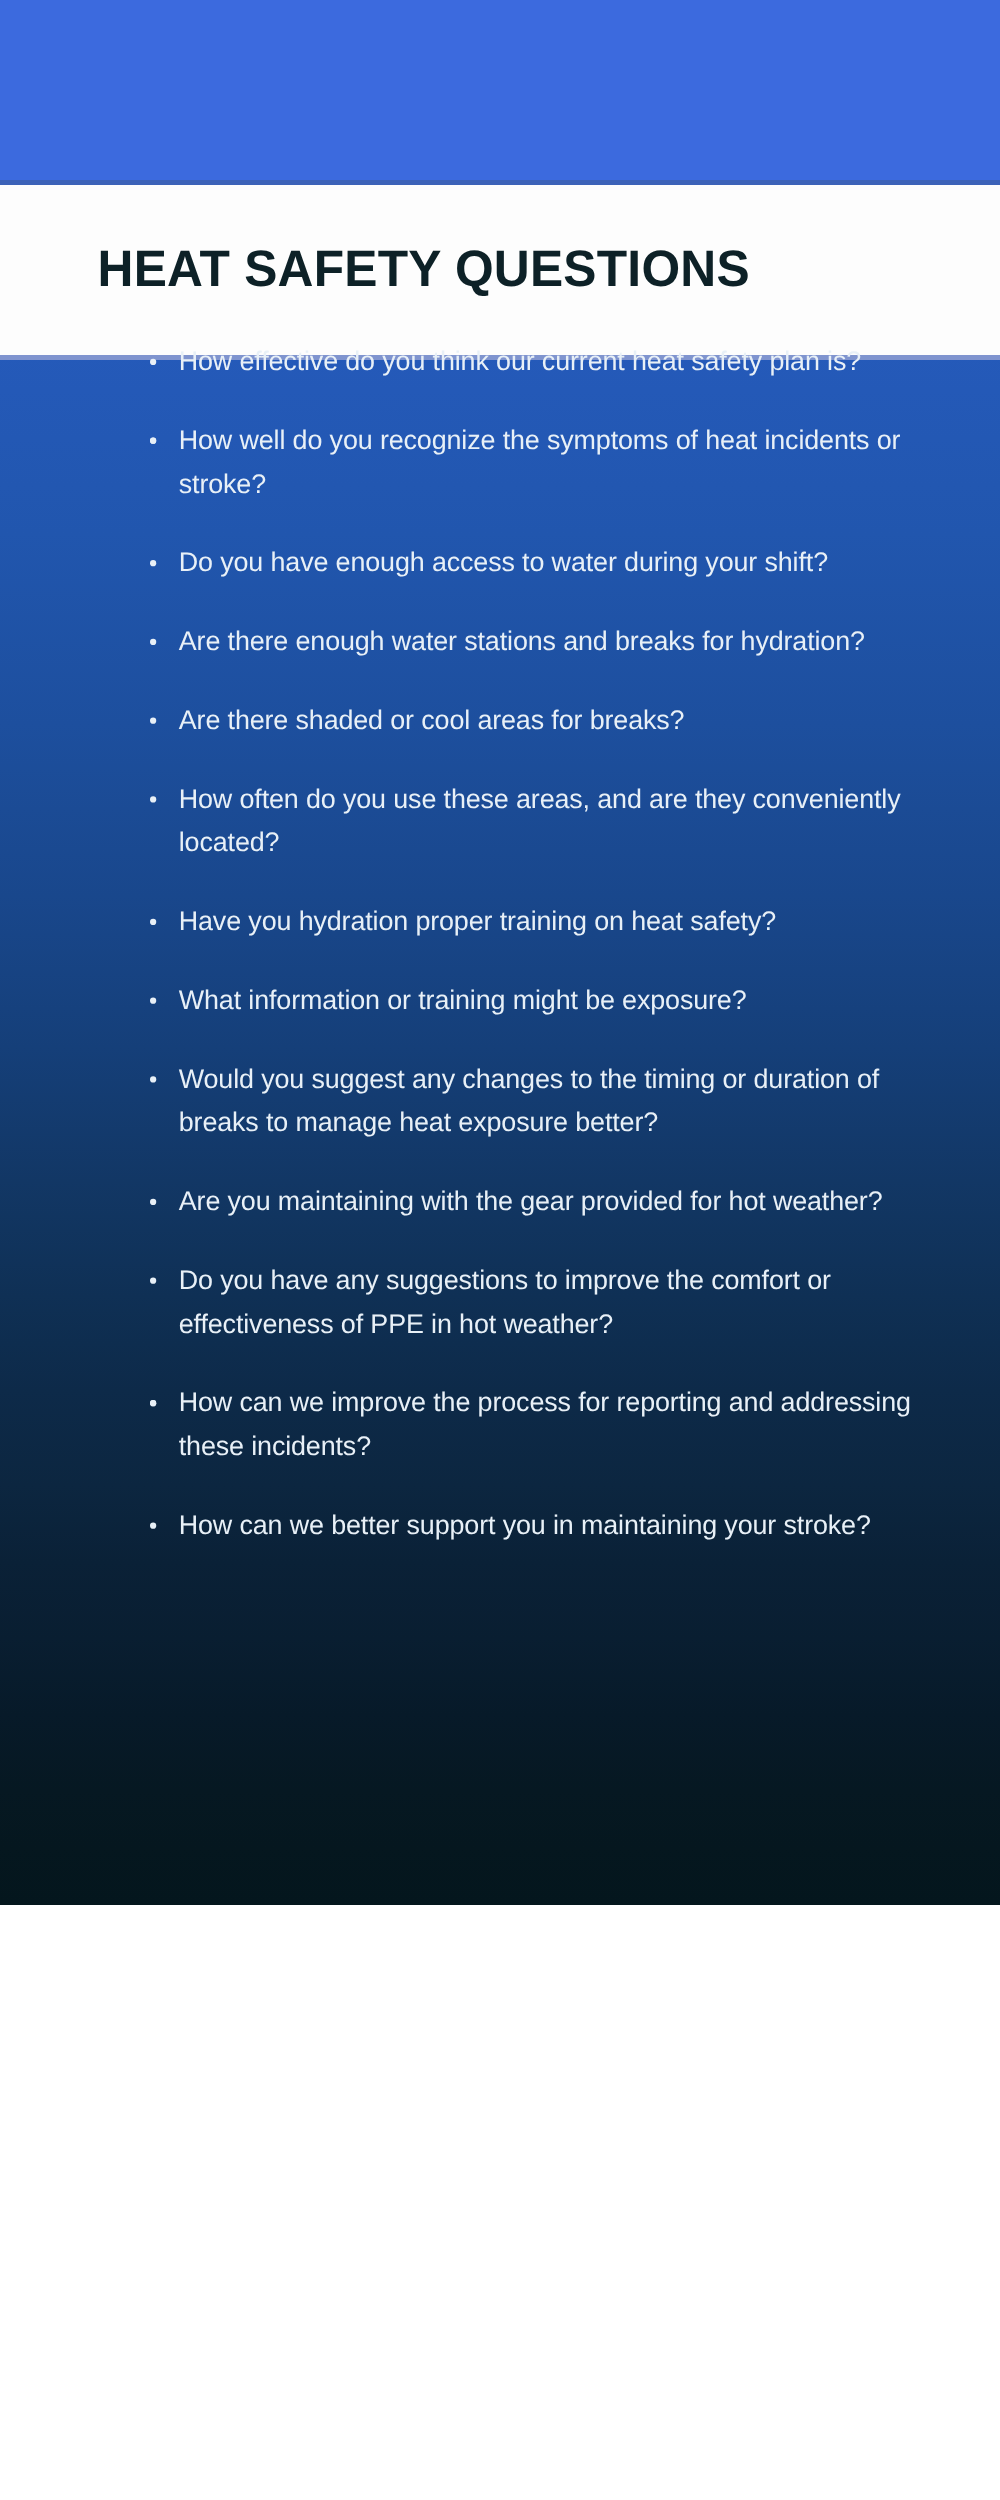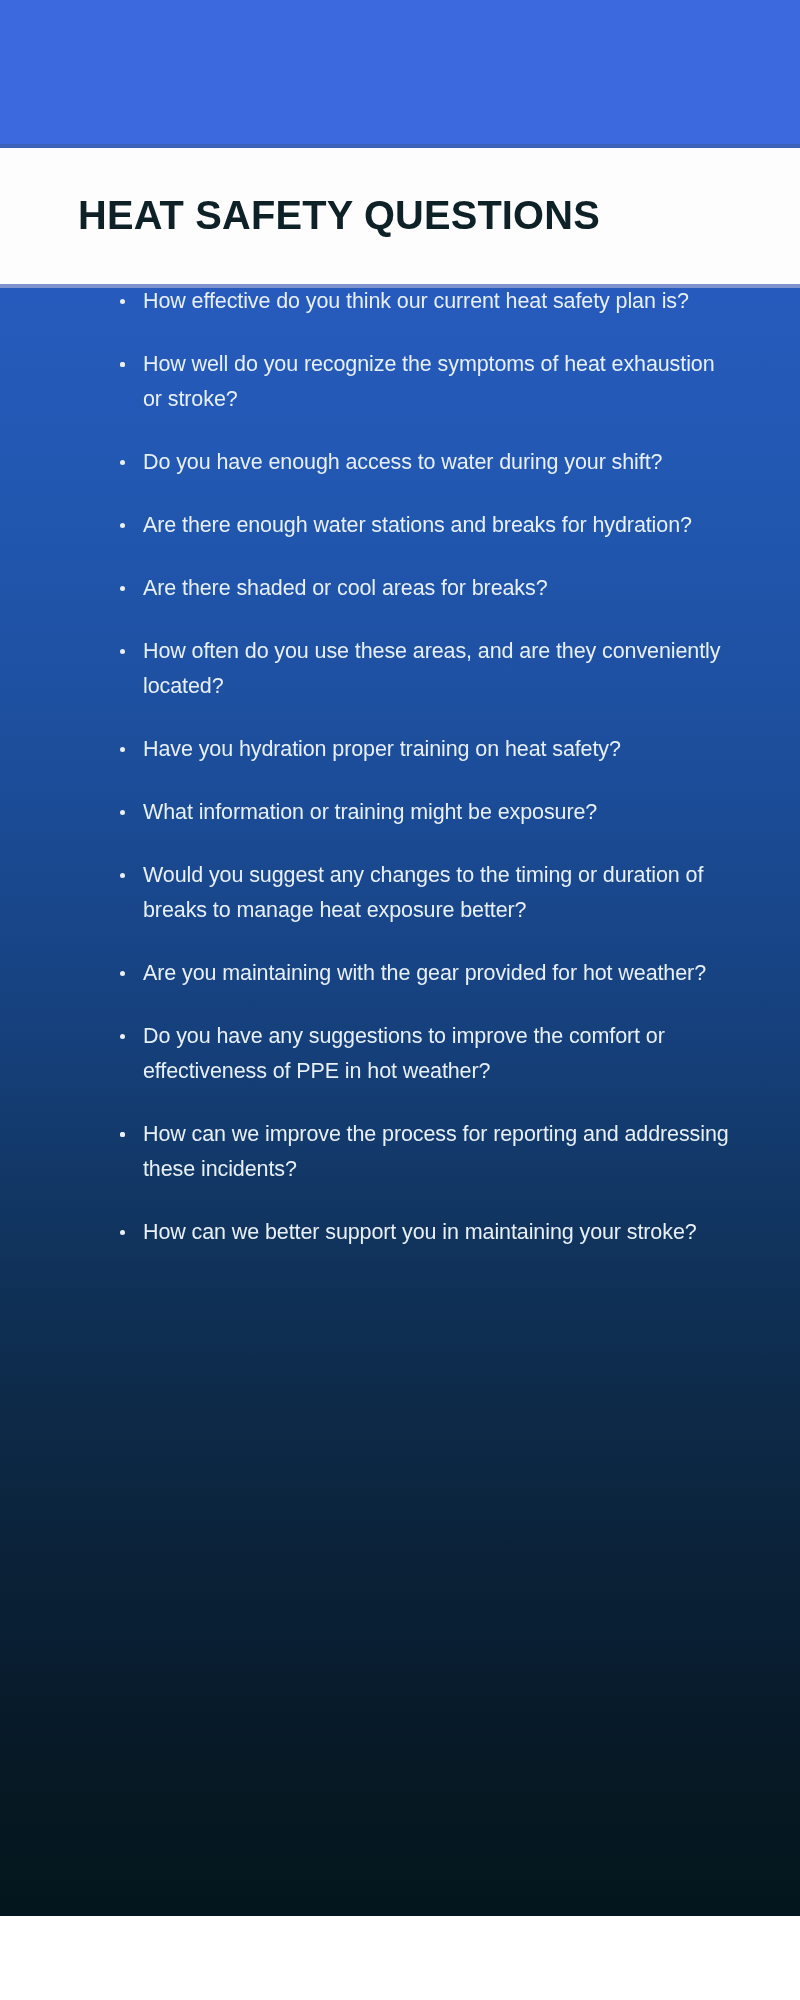--- a/index.html
+++ b/index.html
@@ -10,21 +10,21 @@
   body {
     width: 800px;
     height: 2000px;
     overflow: hidden;
     font-family: "Liberation Sans", sans-serif;
     background: #ffffff;
   }
   .poster {
     position: relative;
     width: 800px;
-    height: 1916px;
+    height: 1524px;
     box-sizing: border-box;
     background: linear-gradient(180deg,
         #2a5cc3 0%,
         #2a5cc3 4%,
         #285ac0 10%,
         #255aba 18%,
         #2156ae 28%,
         #1d4f9e 38%,
         #19478c 47%,
         #153f79 55%,
@@ -89,21 +89,21 @@
     color: #0d2127;
     transform: scaleX(0.97);
     transform-origin: left center;
     white-space: nowrap;
   }
 
   
   .question-list {
     position: absolute;
     left: 0;
-    top: 284px;
+    top: 272px;
     width: 800px;
     padding: 0;
     margin: 0;
     list-style: none;
   }
   .question-item {
     position: relative;
     margin: 0 0 28px 0;
     padding: 0 70px 0 143px;
     color: #e8f0f7;
@@ -144,21 +144,21 @@
 
   <li class="question-item">
         <span class="bullet-dot"></span>
         <span class="question-text">How effective do you think our current heat safety plan is?</span>
       </li>
       <li class="question-item">
         <span class="bullet-dot"></span>
       </li>
       <li class="question-item">
         <span class="bullet-dot"></span>
-        <span class="question-text">How well do you recognize the symptoms of heat exhaustion or stroke?</span>
+        <span class="question-text">How well do you recognize the symptoms of heat incidents or stroke?</span>
       </li>
       <li class="question-item">
         <span class="bullet-dot"></span>
         <span class="question-text">Do you have enough access to water during your shift?</span>
       </li>
       <li class="question-item">
         <span class="bullet-dot"></span>
         <span class="question-text">Are there enough water stations and breaks for hydration?</span>
       </li>
       <li class="question-item">

